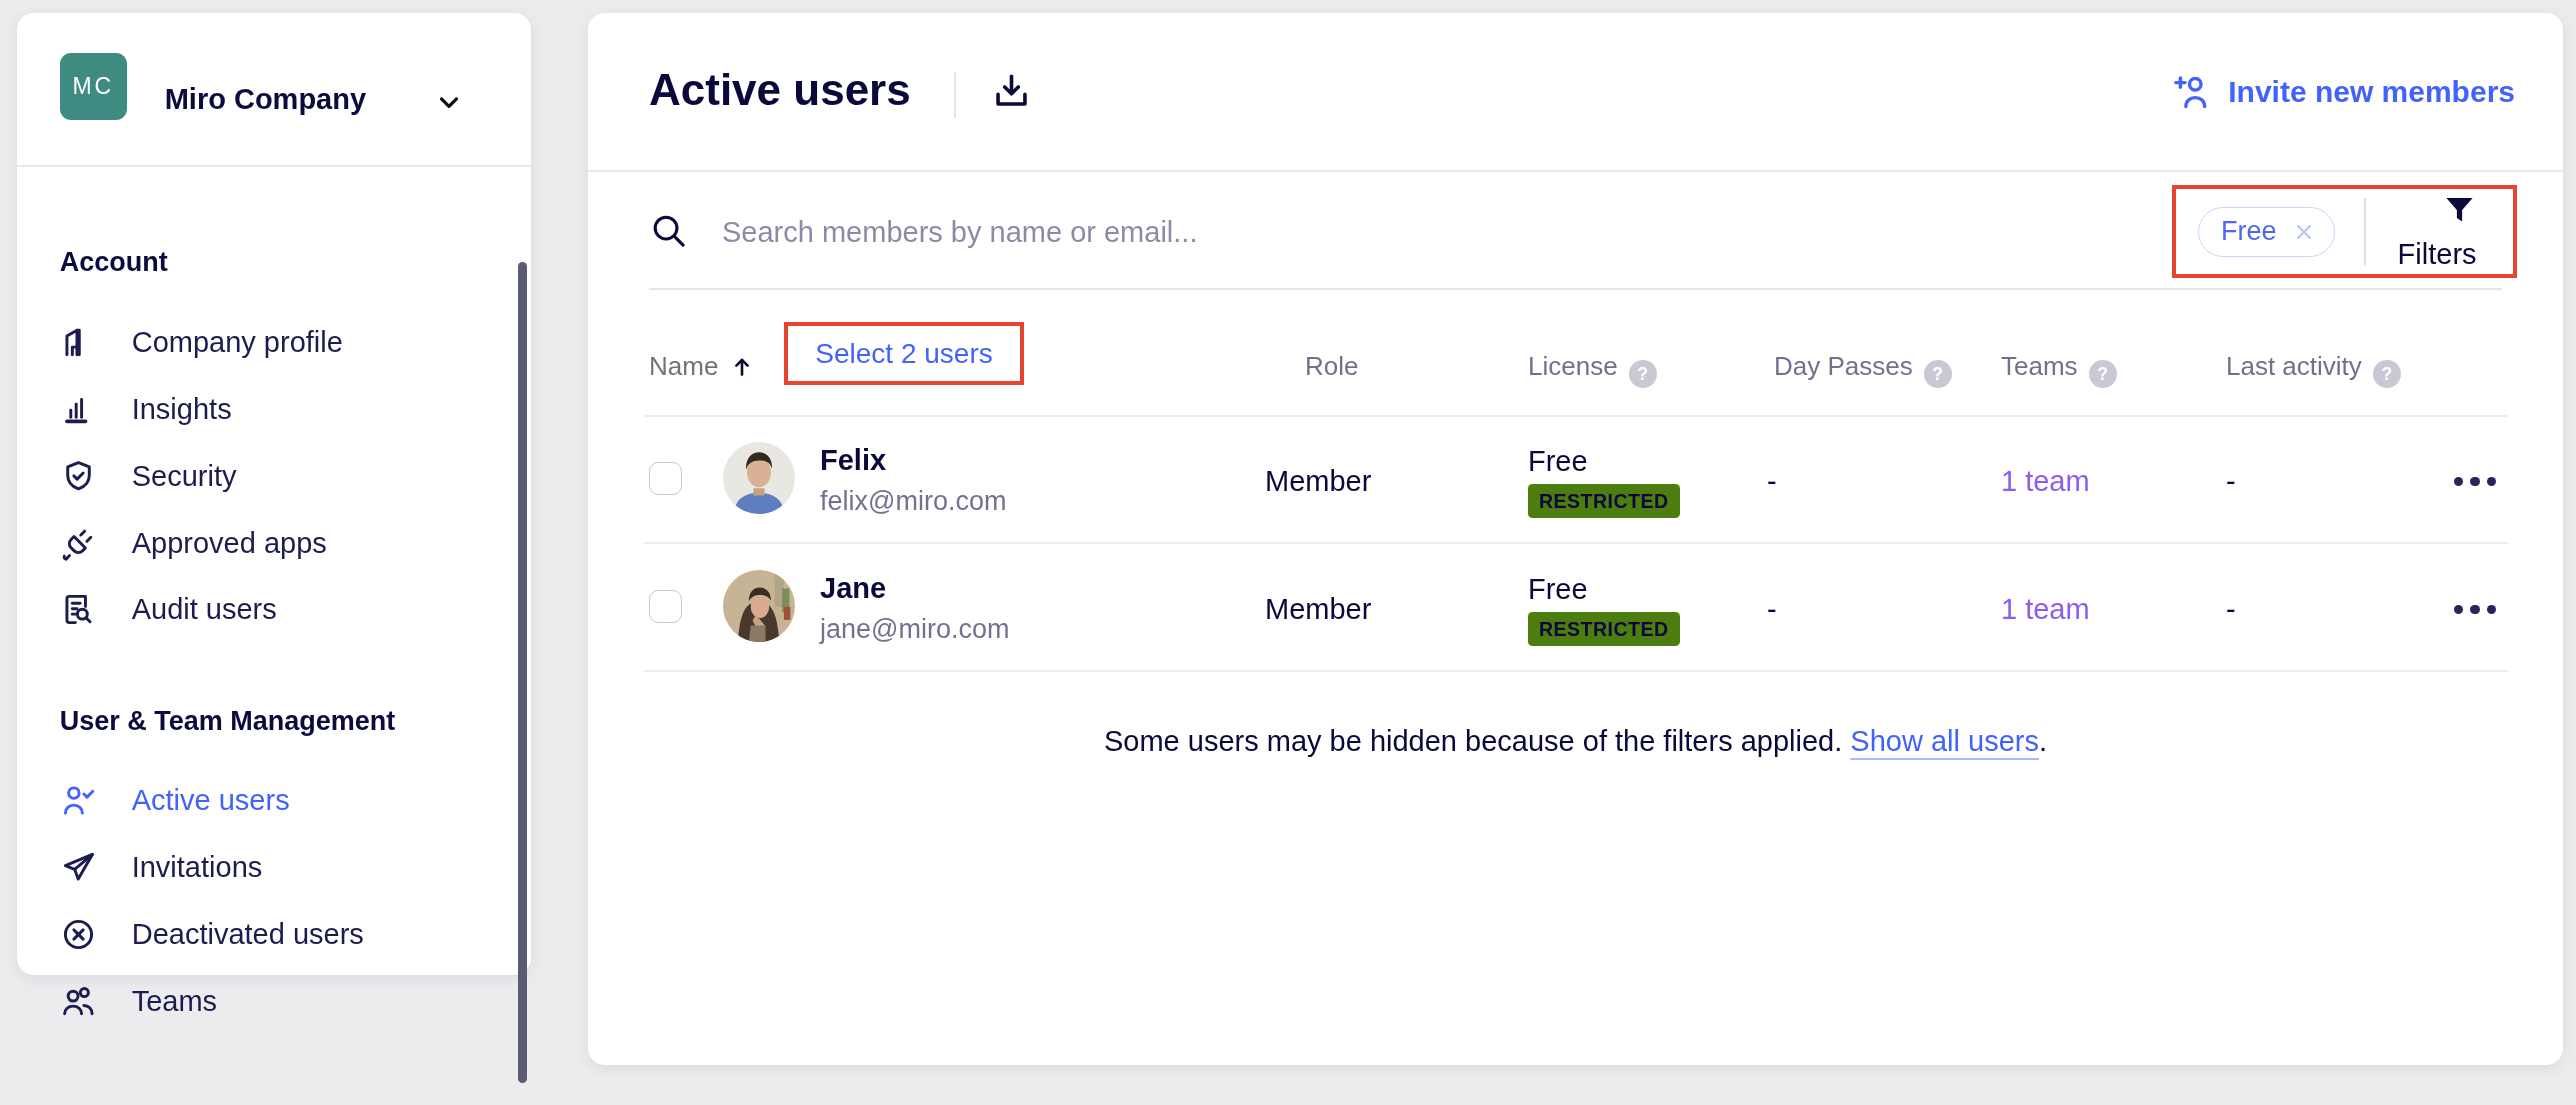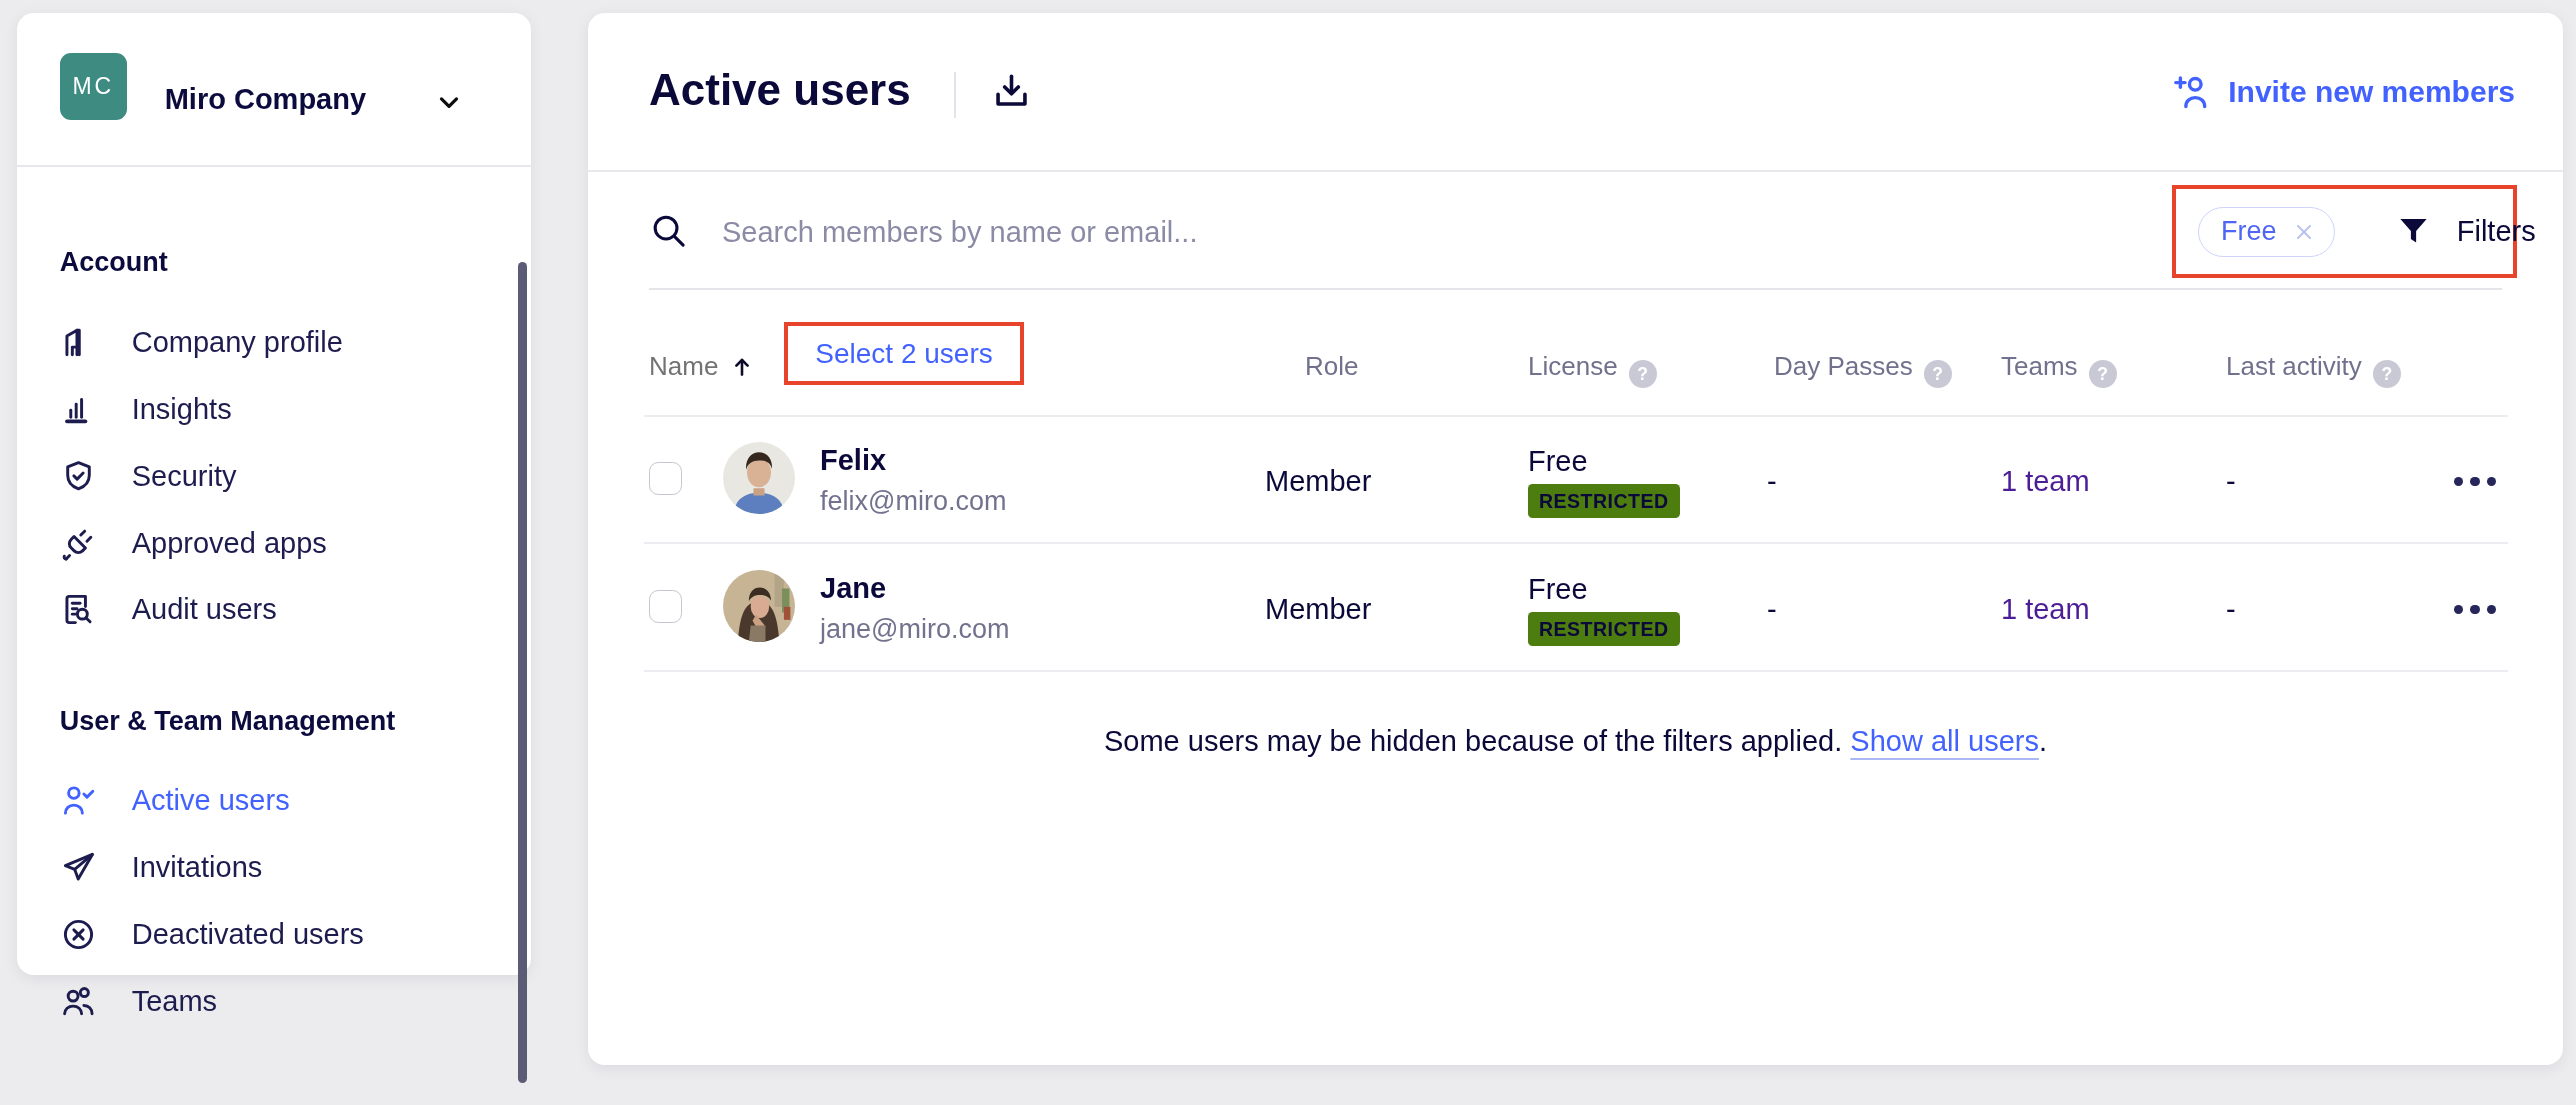--- a/index.html
+++ b/index.html
@@ -67,21 +67,21 @@
     position:absolute; top:172px; right:46px; width:345px; height:93px;
     display:flex; align-items:center; padding:0 22px; gap:22px;
   }
   .filter-chip {
     display:flex; align-items:center; gap:15px; height:50px; padding:0 18.5px 0 22px;
     border:1.9px solid #ccd4fb; border-radius:28px; color:#4f66f5; cursor:pointer;
   }
   .filter-chip .chip-label { font-size:27px; }
   .filter-chip .chip-close { width:24px; height:24px; color:#b9c2f2; }
   .filter-vdivider { width:1.9px; height:67px; background:#dcdce3; margin-left:7.4px; }
-  .filters-btn { display:flex; align-items:center; gap:26px; cursor:pointer; margin-left:9.3px; }
+  .filters-btn { display:flex; align-items:flex-end; gap:10px; cursor:pointer; margin-left:9.3px;flex-direction:column; }
   .filters-btn .funnel { width:35px; height:35px; }
   .filters-btn .filters-label { font-size:29px; color:#0a0939; }
 
   .search-divider { position:absolute; left:61px; top:275px; width:1853px; height:1.9px; background:#e4e4ea; }
 
   
   .th { position:absolute; top:338px; font-size:26px; color:#71718e; white-space:nowrap; }
   .th-name { left:61px; color:#737373; display:flex; align-items:center; gap:11px; cursor:pointer; }
   .sort-arrow { width:26px; height:26px; color:#0d0d2b; }
   .select-annotation {
@@ -112,21 +112,21 @@
   .avatar svg { display:block; width:100%; height:100%; }
   .cell-name { position:absolute; left:232px; font-size:29px; font-weight:700; color:#0a0939; }
   .cell-email { position:absolute; left:232px; font-size:27px; color:#72728f; }
   .cell-role { position:absolute; left:677px; font-size:29px; color:#0a0939; }
   .cell-license { position:absolute; left:940px; font-size:29px; color:#0a0939; }
   .license-badge {
     position:absolute; left:940px; font-size:19.5px; font-weight:700; letter-spacing:0.5px;
     color:#0a0939; background:#4d7c0f; border-radius:4.6px; padding:5.6px 11px;
   }
   .cell-dash1 { position:absolute; left:1179px; font-size:29px; color:#0a0939; }
-  .cell-teams { position:absolute; left:1413px; font-size:29px; color:#4c1d95; cursor:pointer; }
+  .cell-teams { position:absolute; left:1413px; font-size:29px; color:#8b5cf6; cursor:pointer; }
   .cell-dash2 { position:absolute; left:1638px; font-size:29px; color:#0a0939; }
   .row-menu { position:absolute; left:1860px; display:flex; gap:7.4px; cursor:pointer; padding:5.6px; }
   .row-menu .dot { width:9.3px; height:9.3px; border-radius:50%; background:#26265a; }
 
   .footer-note { position:absolute; left:0; top:712px; width:100%; text-align:center; font-size:29px; color:#0a0939; }
   .footer-note .note-link { color:#4262ff; text-decoration:underline; text-decoration-color:#aab8f8; text-underline-offset:7.4px; cursor:pointer; }
 
   svg { display:block; }
 </style>
 </head>

